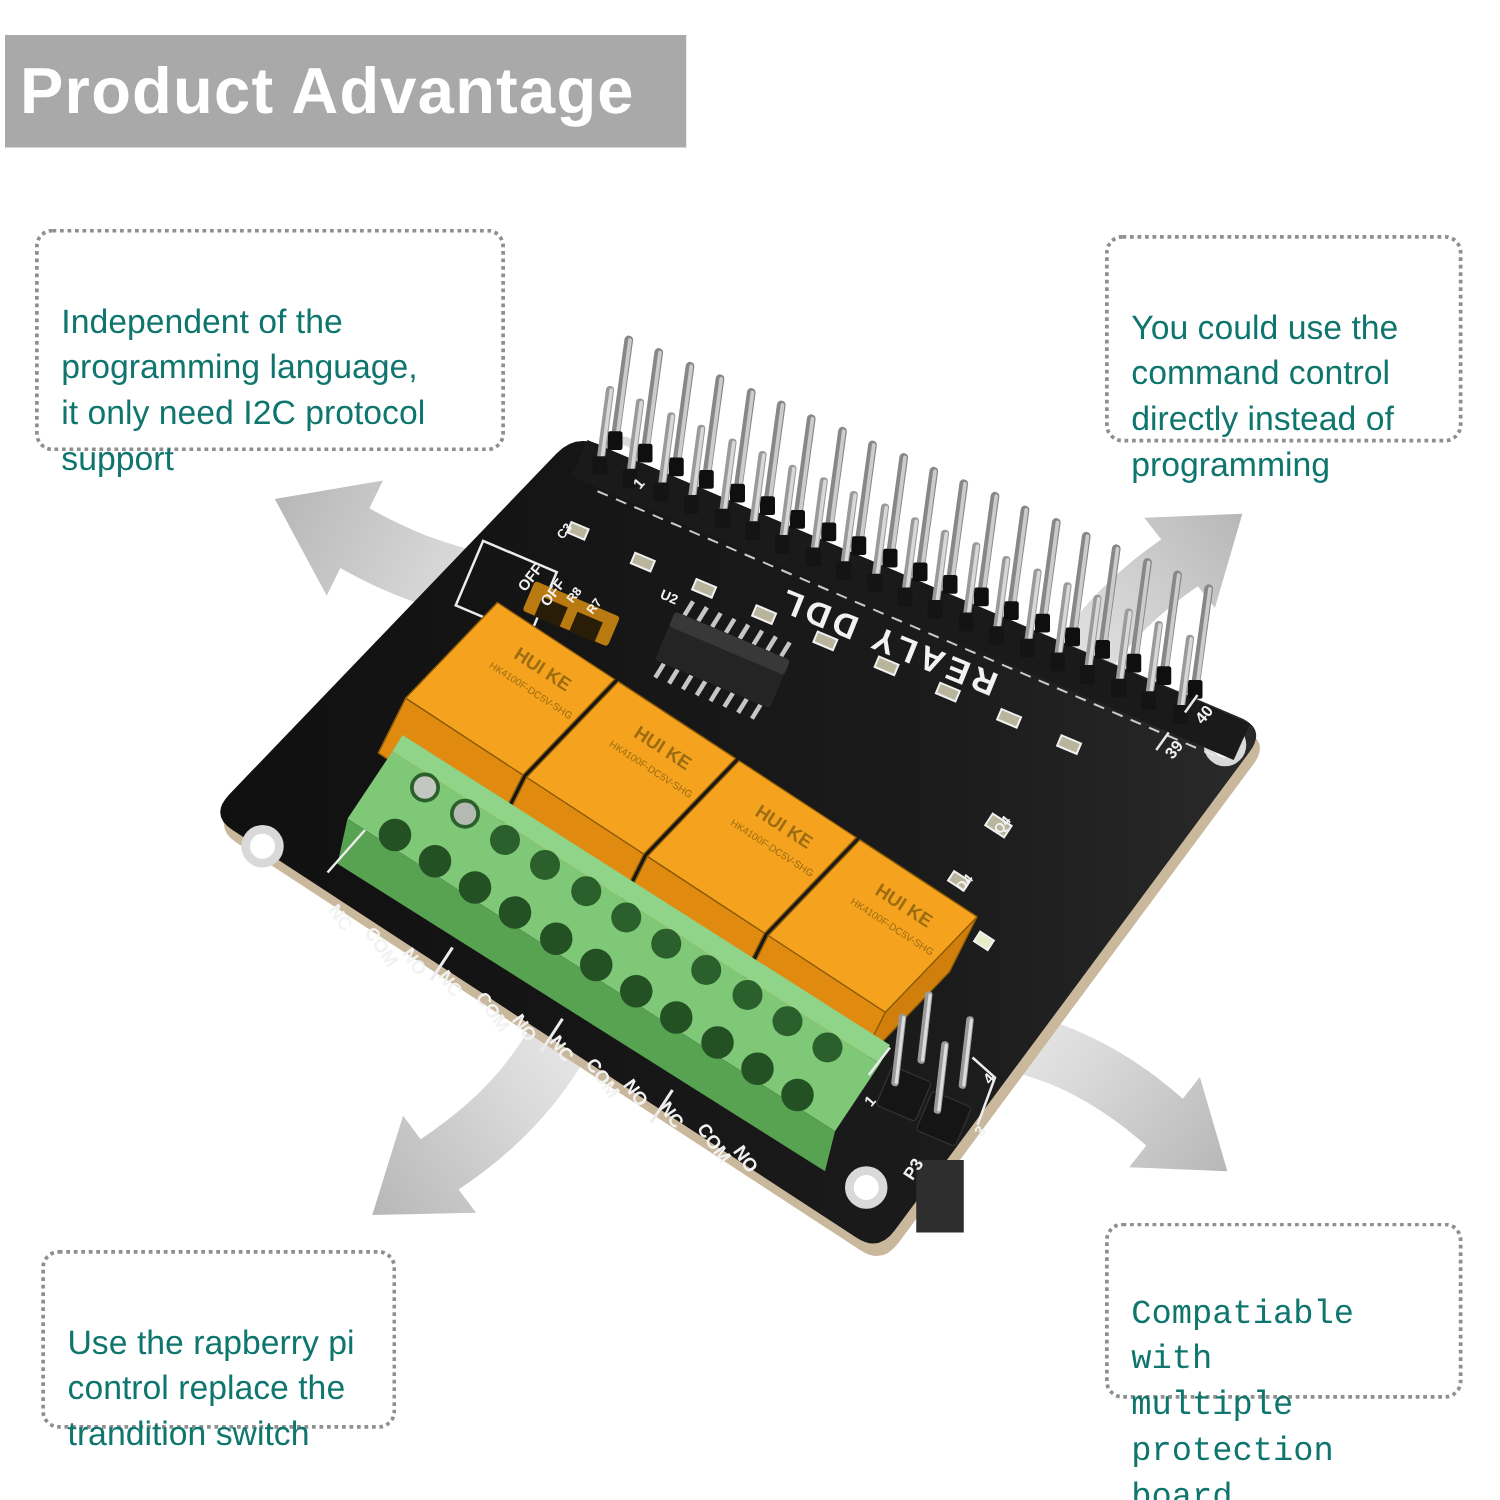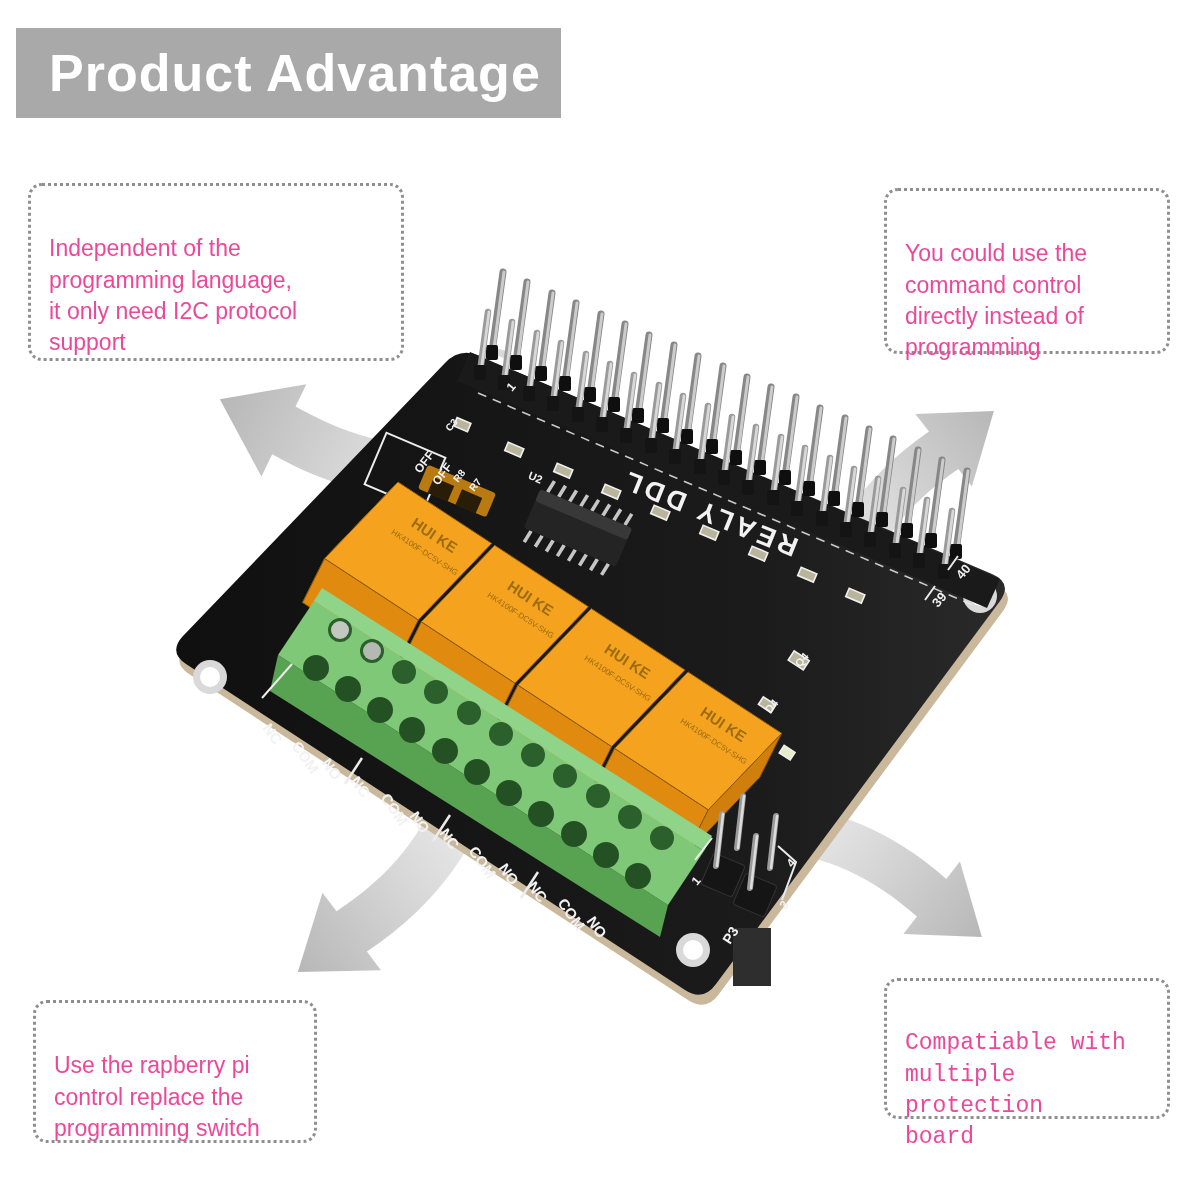--- a/index.html
+++ b/index.html
@@ -1,19 +1,19 @@
 <!DOCTYPE html>
 <html><head>
 <meta charset="utf-8">
 <style>
   html,body{margin:0;padding:0;background:#ffffff;}
   body{width:1200px;height:1200px;position:relative;font-family:"Liberation Sans",sans-serif;overflow:hidden;}
-  .hdr{position:absolute;left:16px;top:28px;width:545px;height:90px;background:#a9a9a9;display:flex;align-items:center;padding-left:33px;box-sizing:border-box;}
+  .hdr{position:absolute;left:4px;top:28px;width:545px;height:90px;background:#a9a9a9;display:flex;align-items:center;padding-left:12px;box-sizing:border-box;}
   .hdr h1{margin:0;color:#ffffff;font-size:52px;font-weight:bold;letter-spacing:1px;}
-  .callout{position:absolute;border:3px dotted #8f8f8f;border-radius:14px;box-sizing:border-box;padding:16px 18px;color:#ec4899;font-size:23px;line-height:1.36;white-space:pre-line;background:#ffffff;}
+  .callout{position:absolute;border:3px dotted #8f8f8f;border-radius:14px;box-sizing:border-box;padding:16px 18px;color:#0f766e;font-size:27px;line-height:1.36;white-space:pre-line;background:#ffffff;}
   .co-tl{left:28px;top:183px;width:376px;height:178px;}
   .co-tr{left:884px;top:188px;width:286px;height:166px;}
   .co-bl{left:33px;top:1000px;width:284px;height:143px;}
   .co-br{left:884px;top:978px;width:286px;height:141px;font-family:Liberation Mono, monospace;}
   svg text{font-family:"Liberation Sans",sans-serif;}
   .silk{fill:#f2f2f2;font-weight:bold;}
 </style>
 </head>
 <body>
 
@@ -324,19 +324,19 @@
 </div>
 <div class="callout co-tr">
   <span>You could use the
 command control
 directly instead of
 programming</span>
 </div>
 <div class="callout co-bl">
   <span>Use the rapberry pi
 control replace the
-programming switch</span>
+trandition switch</span>
 </div>
 <div class="callout co-br">
   <span>Compatiable with
 multiple protection
 board</span>
 </div>
 
 </body></html>

